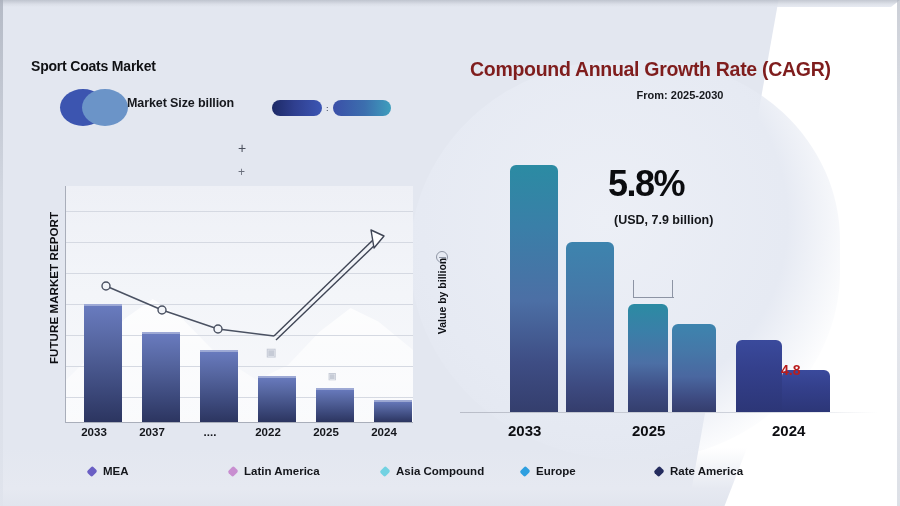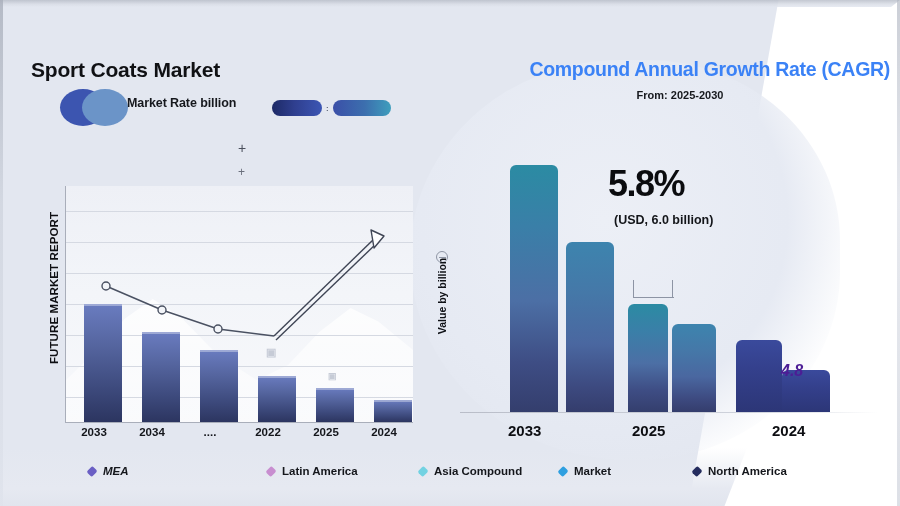--- a/index.html
+++ b/index.html
@@ -40,21 +40,21 @@
   }
   #bg-right-edge {
     position:absolute; right:0; top:0; width:3px; height:506px;
     background:linear-gradient(180deg,#b5bac5,#dcdfe7 40%,#cfd3dc);
     opacity:.7;
   }
 
   
   #report-title {
     position:absolute; left:31px; top:58px;
-    font-size:21px; font-weight:bold; color:#101114; letter-spacing:-.2px;
+    font-size:14px; font-weight:bold; color:#101114; letter-spacing:-.2px;
   }
   #logo-mark {
     position:absolute; left:60px; top:89px; width:68px; height:37px;
   }
   #logo-mark .c1 {
     position:absolute; left:0; top:0; width:46px; height:37px;
     border-radius:50%; background:#3c55b0;
   }
   #logo-mark .c2 {
     position:absolute; left:22px; top:0; width:46px; height:37px;
@@ -120,21 +120,21 @@
     flex:1 1 0; text-align:center;
     font-size:11.5px; font-weight:bold; color:#14161b;
   }
   .ghost-ico {
     position:absolute; color:#c6cbd6; font-size:11px; font-weight:bold;
   }
 
   
   #cagr-title {
     position:absolute; left:470px; top:58px; width:420px;
-    text-align:right; font-size:19.5px; font-weight:bold; color:#3b82f6;
+    text-align:left; font-size:19.5px; font-weight:bold; color:#7f1d1d;
     letter-spacing:-.3px;
   }
   #cagr-range {
     position:absolute; left:470px; top:89px; width:420px;
     text-align:center; font-size:11px; font-weight:bold; color:#16181d;
   }
   #cagr-big {
     position:absolute; left:608px; top:163px;
     font-size:36px; font-weight:bold; color:#0b0c0f; letter-spacing:-1.5px;
   }
@@ -178,21 +178,21 @@
     border-top:0;
   }
   #corner-tick .h {
     position:absolute; left:0; bottom:0; width:40px; height:1.3px; background:#8d94a4;
   }
   #corner-tick .v {
     position:absolute; right:0; bottom:0; width:1.3px; height:18px; background:#8d94a4;
   }
   #rbar-value {
     position:absolute; left:357px; top:212px;
-    font-size:16px; font-weight:bold; color:#4c1d95;font-style:italic;
+    font-size:14px; font-weight:bold; color:#b91c1c;
   }
   #right-xlabels { position:absolute; left:36px; top:272px; width:426px; }
   #right-xlabels span {
     position:absolute; font-size:15px; font-weight:bold; color:#0d0e12;
   }
 
   
   #legend {
     position:absolute; left:88px; top:465px; width:700px;
     display:flex; align-items:center;
@@ -215,21 +215,21 @@
 <div id="bg-left-edge"></div>
 <div id="bg-right-edge"></div>
 
 <div id="report-title">Sport Coats Market</div>
 
 <div id="logo-mark">
   <div class="c1"></div>
   <div class="c2"></div>
 </div>
 
-<div id="logo-caption">Market Rate billion</div>
+<div id="logo-caption">Market Size billion</div>
 
 <div id="pill-group">
   <div class="pill-a"></div>
   <div class="pill-sep">:</div>
   <div class="pill-b"></div>
 </div>
 
 <div id="plus-marks">
   <div class="pm">+</div>
   <div class="pm pm2">+</div>
@@ -269,32 +269,32 @@
         <line x1="208" y1="150" x2="309" y2="52"></line>
         <line x1="210" y1="154" x2="312" y2="56"></line>
       </g>
       <path d="M305,44 L318,50 L308,62 Z" fill="#fdfdfe" stroke="#3f4555" stroke-width="1.4" stroke-linejoin="round"></path>
     </svg>
 
   </div>
 
   <div id="left-xlabels">
     <span>2033</span>
-    <span>2034</span>
+    <span>2037</span>
     <span>....</span>
     <span>2022</span>
     <span>2025</span>
     <span>2024</span>
   </div>
 </div>
 
 <div id="cagr-title">Compound Annual Growth Rate (CAGR)</div>
 <div id="cagr-range">From: 2025-2030</div>
 <div id="cagr-big">5.8%</div>
-<div id="cagr-sub">(USD, 6.0 billion)</div>
+<div id="cagr-sub">(USD, 7.9 billion)</div>
 
 <div id="right-chart-wrap">
   <div id="minus-circle"></div>
   <div id="right-axis-title">Value by billion</div>
 
   <div id="right-plot">
 
     <div class="rbar teal" style="left:50px;  width:48px; height:247px;"></div>
     <div class="rbar teal2" style="left:106px; width:48px; height:170px;"></div>
 
@@ -315,33 +315,33 @@
   <div id="rbar-value">4.8</div>
 
   <div id="right-xlabels">
     <span style="left:48px;">2033</span>
     <span style="left:172px;">2025</span>
     <span style="left:312px;">2024</span>
   </div>
 </div>
 
 <div id="legend">
-  <div class="li" style="width:141px;font-style:italic;">
+  <div class="li" style="width:141px;">
     <span class="dot" style="background:#6a5fc4;"></span>
     <span class="ltext">MEA</span>
   </div>
-  <div class="li" style="width:152px;margin-left:38px;">
+  <div class="li" style="width:152px;">
     <span class="dot" style="background:#c88ed0;"></span>
     <span class="ltext">Latin America</span>
   </div>
   <div class="li" style="width:140px;">
     <span class="dot" style="background:#72d2e2;"></span>
     <span class="ltext">Asia Compound</span>
   </div>
   <div class="li" style="width:134px;">
     <span class="dot" style="background:#2e9fe0;"></span>
-    <span class="ltext">Market</span>
+    <span class="ltext">Europe</span>
   </div>
   <div class="li">
     <span class="dot" style="background:#242c5e;"></span>
-    <span class="ltext">North America</span>
+    <span class="ltext">Rate America</span>
   </div>
 </div>
 
 </body></html>

